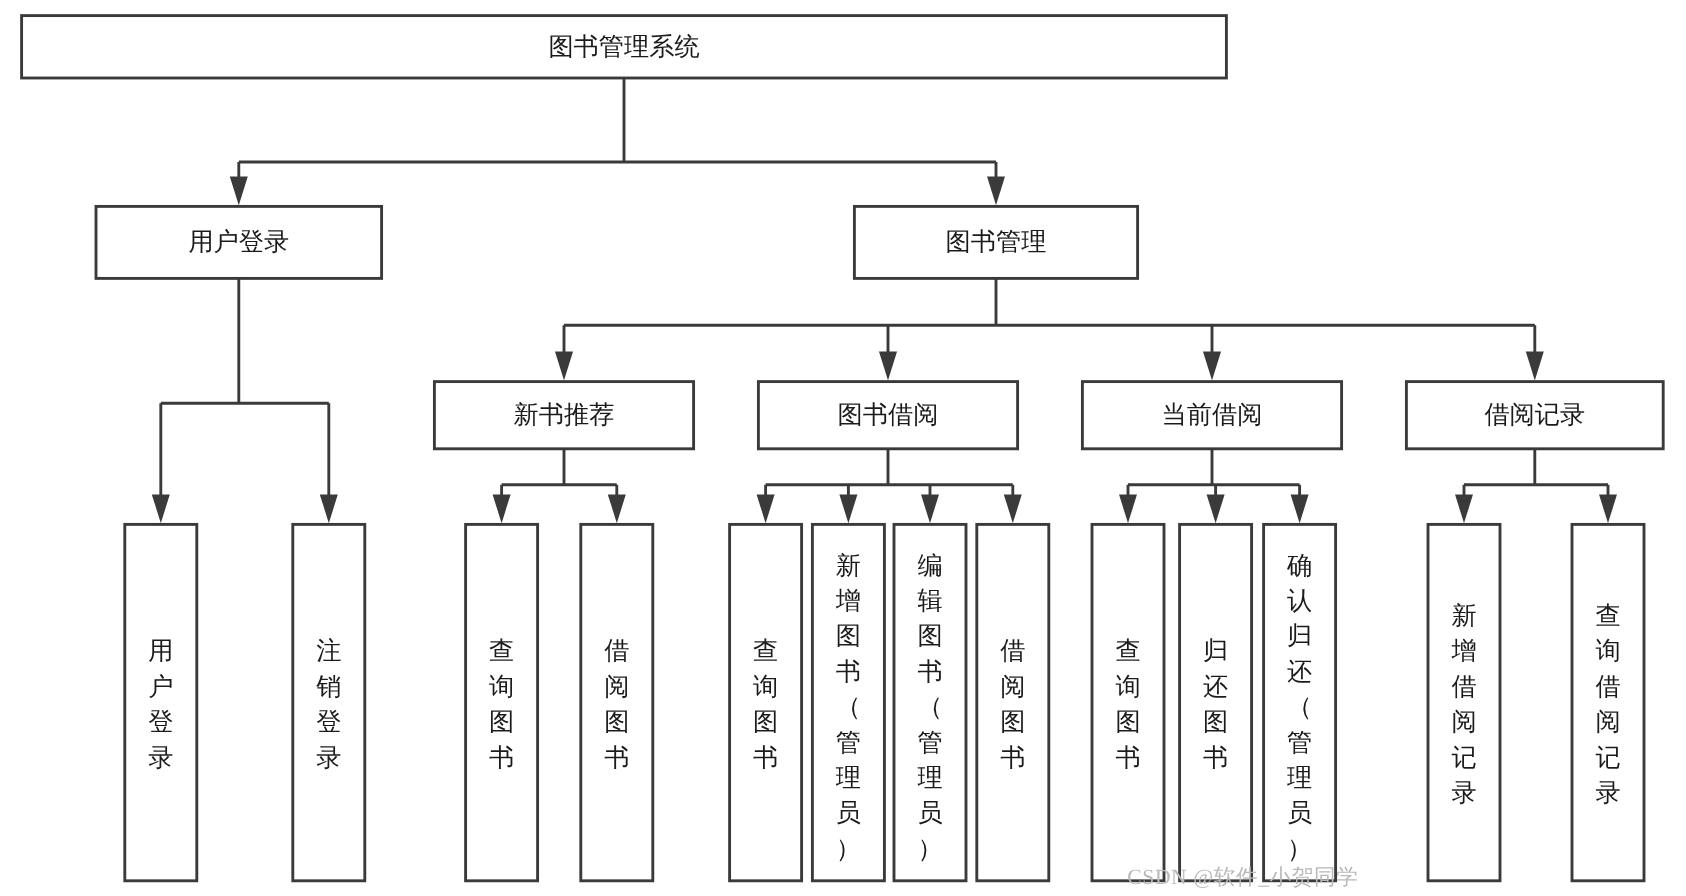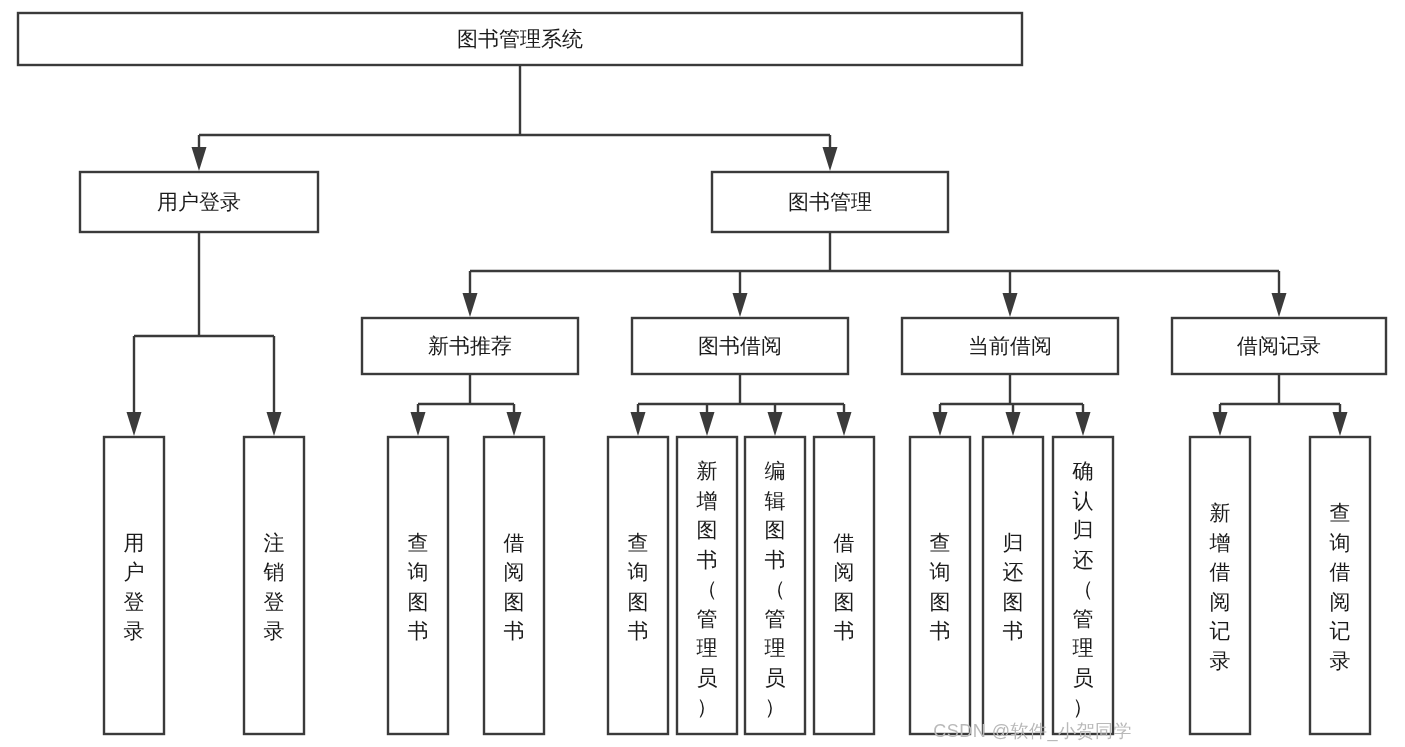--- a/index.html
+++ b/index.html
@@ -51,21 +51,21 @@
   .node-label-v {
     font-family: "Liberation Sans", "DejaVu Sans", sans-serif;
     font-size: 21px;
     fill: #1b1b1b;
     text-anchor: middle;
   }
   .watermark {
     position: absolute;
     right: 8px;
     bottom: 4px;
-    font-family: Liberation Sans, sans-serif;
+    font-family: Liberation Serif, serif;
     font-size: 18px;
     color: #b9b9b9;
     letter-spacing: 0.5px;
     white-space: nowrap;
     user-select: none;
   }
 </style>
 </head>
 <body>
 

